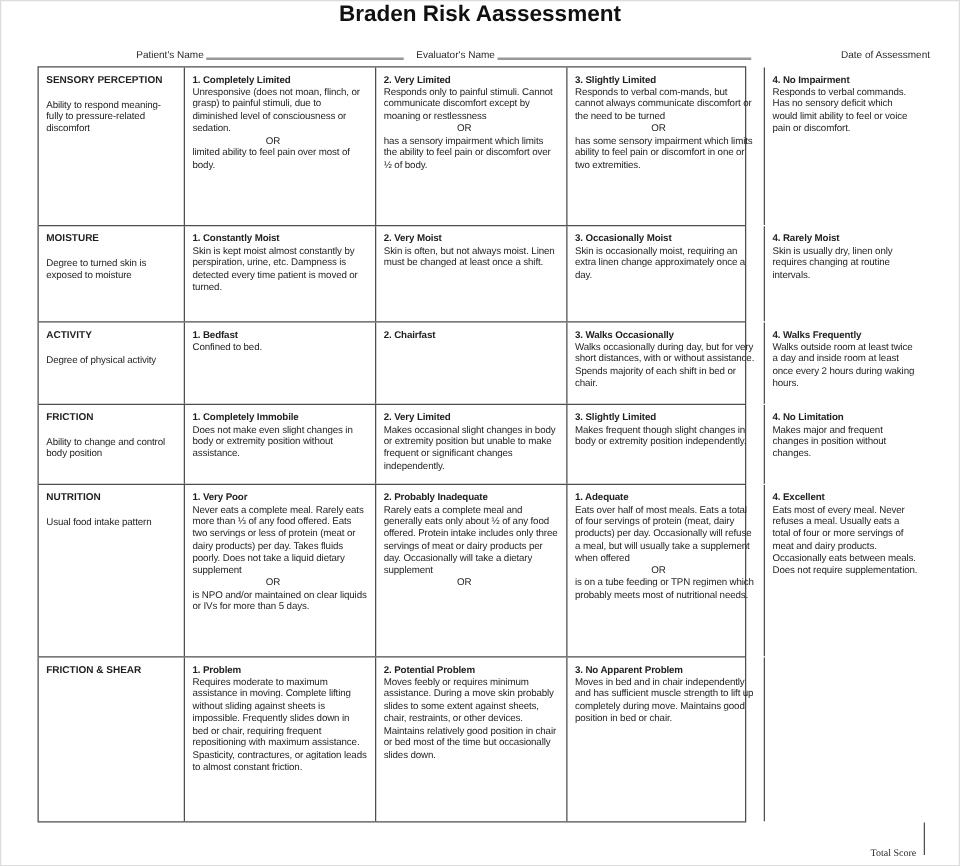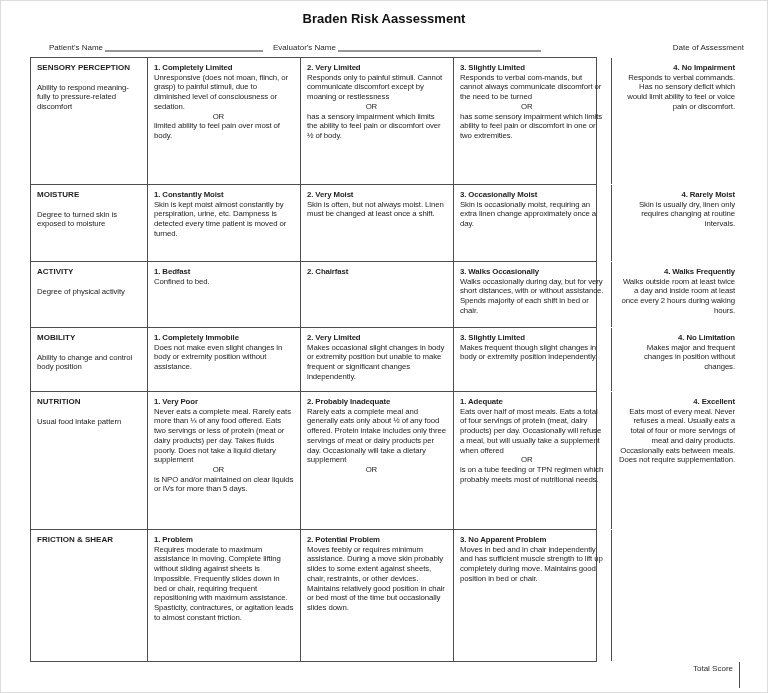--- a/index.html
+++ b/index.html
@@ -11,29 +11,28 @@
     position: relative;
     overflow: hidden;
   }
   .page {
     width: 768px; height: 693px;
     border: 1px solid #dcdcdc;
     background: #fff;
   }
   .title {
     text-align: center;
-    font-size: 13px;
+    font-size: 18px;
     font-weight: bold;
-    padding-top: 10px;
     color: #111;
   }
   .header-line {
     display: flex;
     align-items: flex-end;
-    padding: 0 23px 0 48px;
+    padding: 0 23px 0 108px;
     margin-top: 17px;
     font-size: 8px;
     color: #2a2a2a;
   }
   .header-line .lbl { line-height: 9px; white-space: nowrap; }
   .fill-line {
     display: inline-block;
     border-bottom: 2px solid #979797;
     height: 8px;
     margin: 0 2px 0 2px;
@@ -61,36 +60,37 @@
   .t-row:nth-child(5) > div { min-height: 137px; }
   .t-row:nth-child(6) > div { min-height: 131px; }
   .cell {
     border-right: 1px solid #4e4e4e;
     padding: 5px 6px 4px 6px;
     font-size: 7.8px;
     line-height: 9.7px;
     letter-spacing: -0.1px;
     overflow: hidden;
   }
-  .cell:last-child { border-right: none; text-align: right; }
+  .cell:last-child { border-right: none; }
   .cat { font-weight: bold; font-size: 8px; letter-spacing: 0; }
   .desc { margin-top: 10px; }
   .cell-head { font-weight: bold; }
   .cell-or { text-align: center; width: 92%; }
   .footer-line {
     position: relative;
     margin: 0 27px 0 29px;
     height: 26px;
   }
   .footer-line .tscore {
     position: absolute;
     right: 7px;
-    top: 2px;
+    top: 20px;
     font-size: 8px;
     color: #2a2a2a;
+    font-family: Liberation Serif, serif;
   }
   .vline {
     position: absolute;
     right: 0;
     top: 0;
     width: 1px;
     height: 26px;
     background: #4e4e4e;
   }
 </style>
@@ -180,21 +180,21 @@
         <div class="cell-text">Walks occasionally during day, but for very short distances, with or without assistance. Spends majority of each shift in bed or chair.</div>
       </div>
       <div class="cell">
         <div class="cell-head">4. Walks Frequently</div>
         <div class="cell-text">Walks outside room at least twice a day and inside room at least once every 2 hours during waking hours.</div>
       </div>
     </div>
 
     <div class="t-row">
       <div class="cell">
-        <div class="cat">MOBILITY</div>
+        <div class="cat">FRICTION</div>
         <div class="desc">Ability to change and control body position</div>
       </div>
       <div class="cell">
         <div class="cell-head">1. Completely Immobile</div>
         <div class="cell-text">Does not make even slight changes in body or extremity position without assistance.</div>
       </div>
       <div class="cell">
         <div class="cell-head">2. Very Limited</div>
         <div class="cell-text">Makes occasional slight changes in body or extremity position but unable to make frequent or significant changes independently.</div>
       </div>

